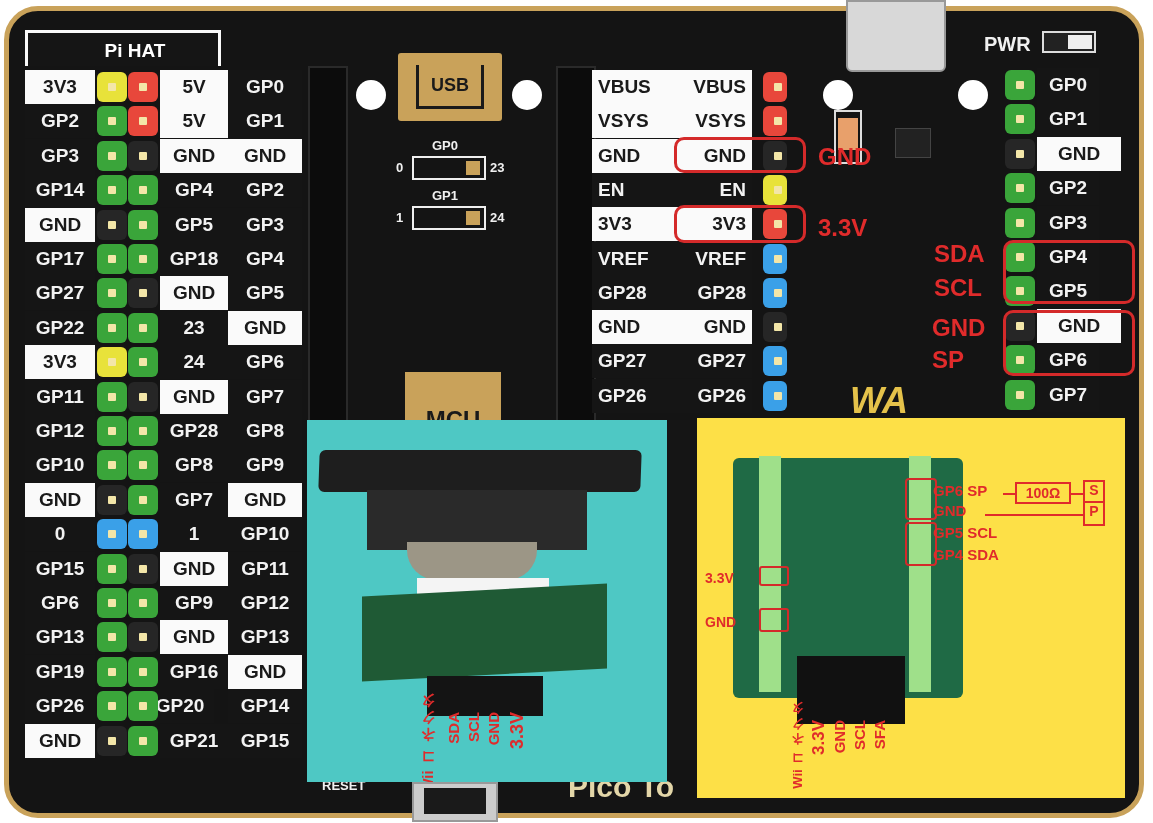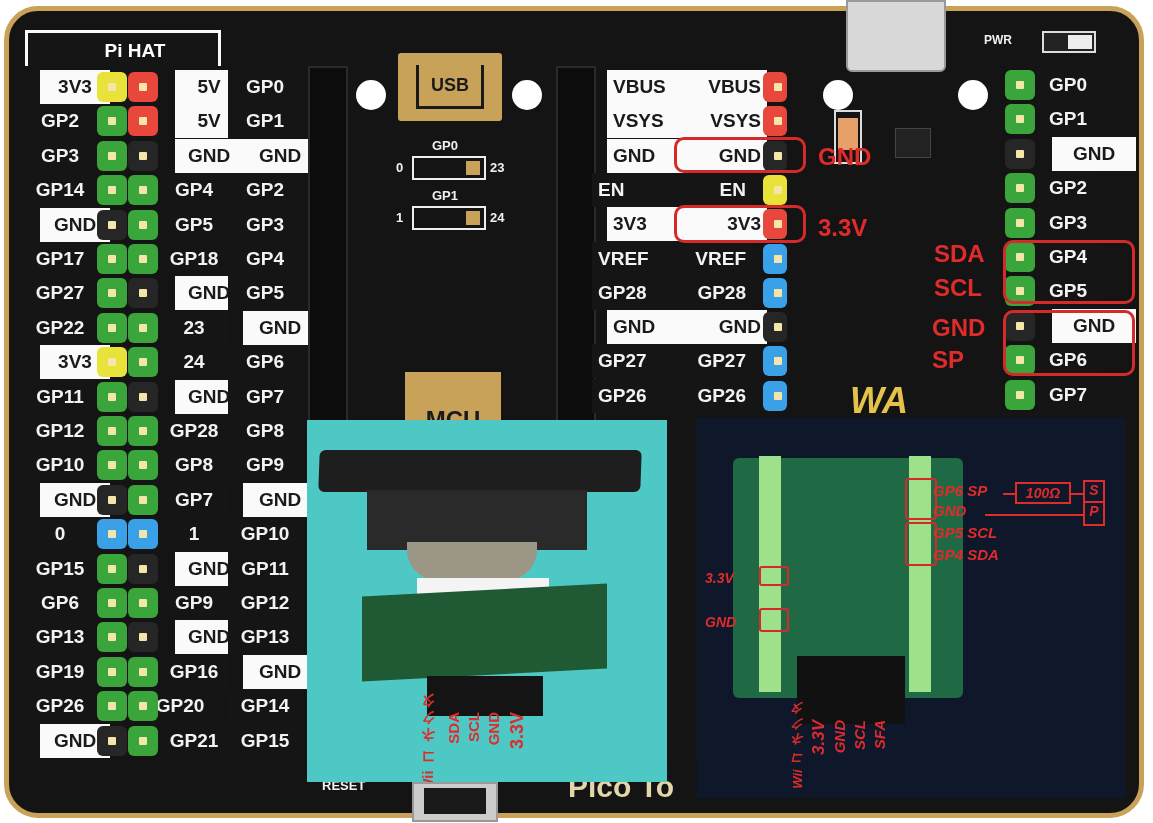--- a/index.html
+++ b/index.html
@@ -3,35 +3,35 @@
 <meta charset="utf-8">
 <style>
   * { box-sizing: border-box; margin: 0; padding: 0; }
   body { width: 1153px; height: 823px; background: #ffffff; position: relative; overflow: hidden;
          font-family: "Liberation Sans", "DejaVu Sans", sans-serif; }
   .board { position: absolute; left: 4px; top: 6px; width: 1140px; height: 812px;
            background: #141414; border: 5px solid #c9a25a; border-radius: 34px; }
   .abs { position: absolute; }
   .lbl { position: absolute; font-weight: bold; font-size: 19px; line-height: 34px; height: 34px;
          text-align: center; white-space: nowrap; }
-  .w { background: #fafafa; color: #1a1a1a; margin-left: 15px; }
+  .w { background: #fafafa; color: #1a1a1a; }
   .b { background: #151515; color: #f2f2f2; }
   .pin { position: absolute; width: 30px; height: 30px; border-radius: 6px; }
   .pin::after { content: ""; position: absolute; left: 11px; top: 11px; width: 8px; height: 8px; background: #f3e6a8; border-radius: 1px; }
   .g { background: #3aa53a; } .r { background: #e8473b; } .y { background: #e8e23a; }
   .k { background: #262626; } .bl { background: #3aa0e8; }
   .header-pi { position: absolute; left: 25px; top: 30px; width: 196px; height: 36px; background: #151515;
                color: #fff; font-weight: bold; font-size: 19px; text-align: center; line-height: 36px;
                border: 3px solid #fafafa; border-bottom: none; padding-left: 24px; }
   .socket { position: absolute; background: #0c0c0c; border: 2px solid #2a2a2a; }
   .gold { background: #c9a25a; color: #1a1a1a; font-weight: bold; }
   .redbox { position: absolute; border: 3px solid #d42a2a; border-radius: 10px; }
   .redtxt { position: absolute; color: #e02b2b; font-weight: bold; font-size: 24px; }
   .photo { position: absolute; background: #4ec8c4; overflow: hidden; }
-  .photo2 { background: #0f172a; font-style: italic; }
+  .photo2 { background: #fde047; }
   .vtext { position: absolute; color: #e02b2b; font-weight: bold; font-size: 15px; writing-mode: vertical-rl; transform: rotate(180deg); white-space: nowrap; }
   .silk { position: absolute; color: #f0f0f0; font-weight: bold; font-size: 13px; }
 </style>
 </head>
 <body>
 
 <div class="board"></div>
 
 <div class="header-pi">Pi HAT</div>
 
@@ -160,21 +160,21 @@
     <div class="abs" style="right:4px; top:3px; width:14px; height:14px; background:#c9a25a;"></div>
   </div>
 <div class="silk" style="left:490px; top:210px;">24</div>
 
 <div class="abs gold" style="left:405px; top:372px; width:96px; height:60px;">
   <div class="abs" style="left:0; top:34px; width:96px; text-align:center; font-size:24px;">MCU</div>
 </div>
 
 <div class="abs" style="left:846px; top:0px; width:100px; height:72px; background:#d8d8d8; border:2px solid #999; border-radius:0 0 6px 6px;"></div>
 
-<div class="silk" style="left:984px; top:33px; font-size:12px;">PWR</div>
+<div class="silk" style="left:984px; top:33px; font-size:20px;">PWR</div>
 <div class="abs" style="left:1042px; top:31px; width:54px; height:22px; border:2px solid #ddd; background:#222;">
     <div class="abs" style="right:2px; top:2px; width:24px; height:14px; background:#eee;"></div>
   </div>
 
 <div class="abs" style="left:834px; top:110px; width:28px; height:54px; border:2px solid #ddd;">
     <div class="abs" style="left:2px; top:6px; width:20px; height:32px; background:#e8a06b;"></div>
   </div>
 <div class="abs" style="left:895px; top:128px; width:36px; height:30px; background:#222; border:1px solid #444;"></div>
 <div class="abs" style="left:823px; top:80px; width:30px; height:30px; border-radius:50%; background:#fff;"></div>
 <div class="abs" style="left:958px; top:80px; width:30px; height:30px; border-radius:50%; background:#fff;"></div>

